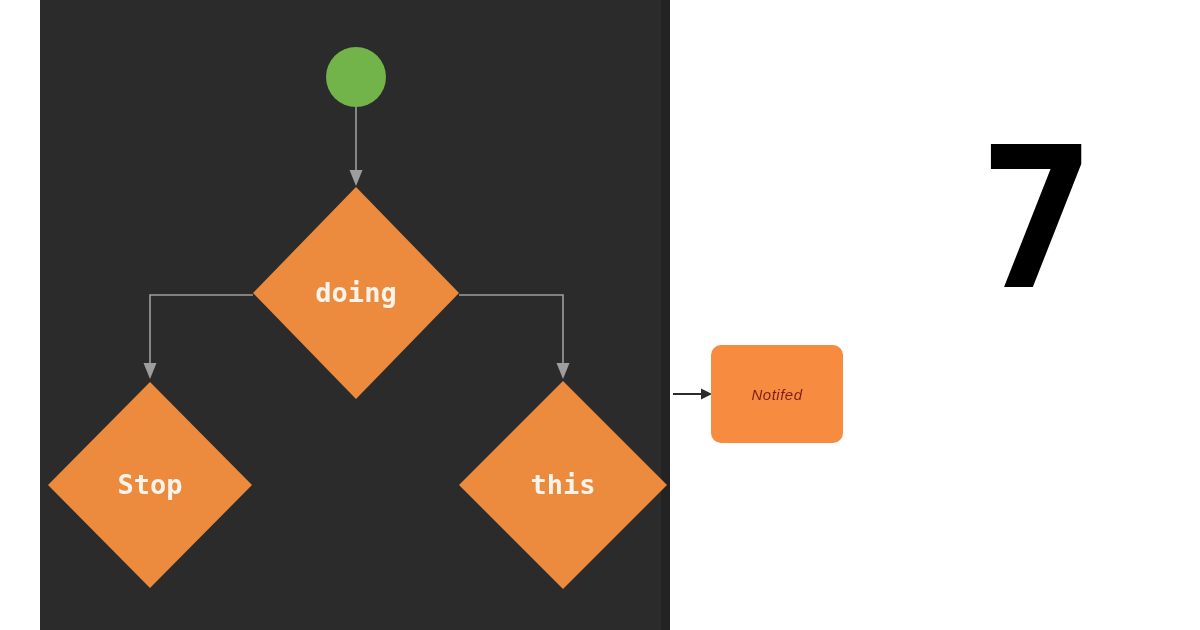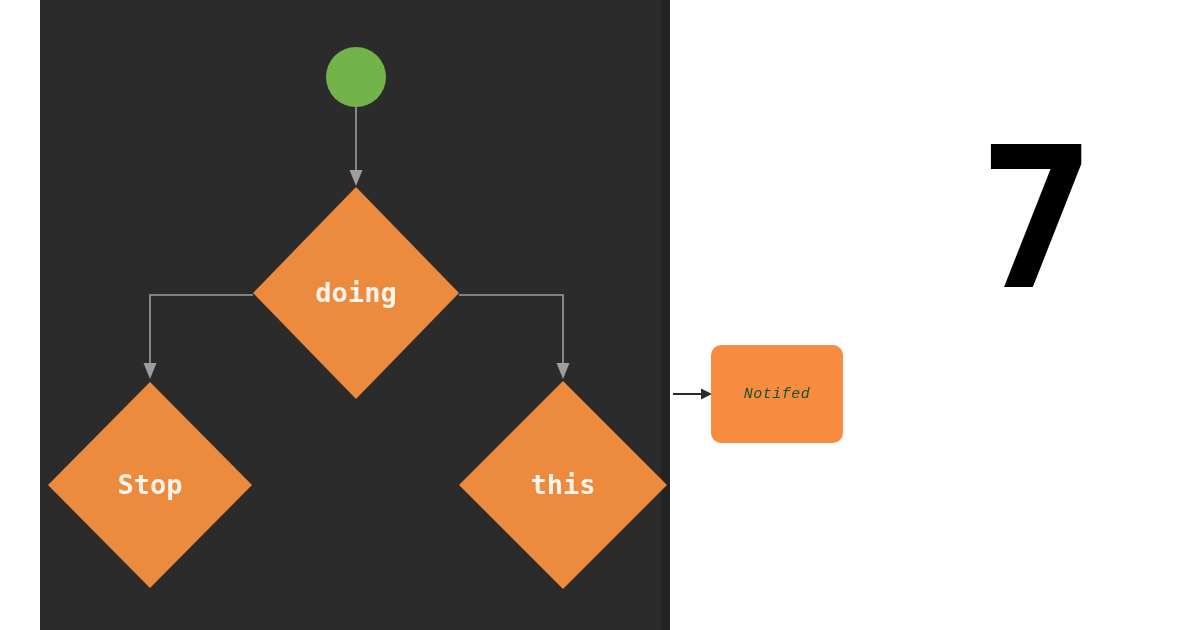--- a/index.html
+++ b/index.html
@@ -66,24 +66,24 @@
     top: 345px;
     width: 132px;
     height: 98px;
     background: #f78c40;
     border-radius: 10px;
     display: flex;
     align-items: center;
     justify-content: center;
   }
   .notify-box span {
-    font-family: Liberation Mono, monospace;
+    font-family: Liberation Sans, sans-serif;
     font-style: italic;
     font-size: 15px;
-    color: #14532d;
+    color: #7f1d1d;
     letter-spacing: 0.5px;
   }
 </style>
 </head>
 <body>
 
 <div class="stage">
 
   <svg class="flow-panel" viewBox="0 0 630 630" width="630" height="630" xmlns="http://www.w3.org/2000/svg">
 

